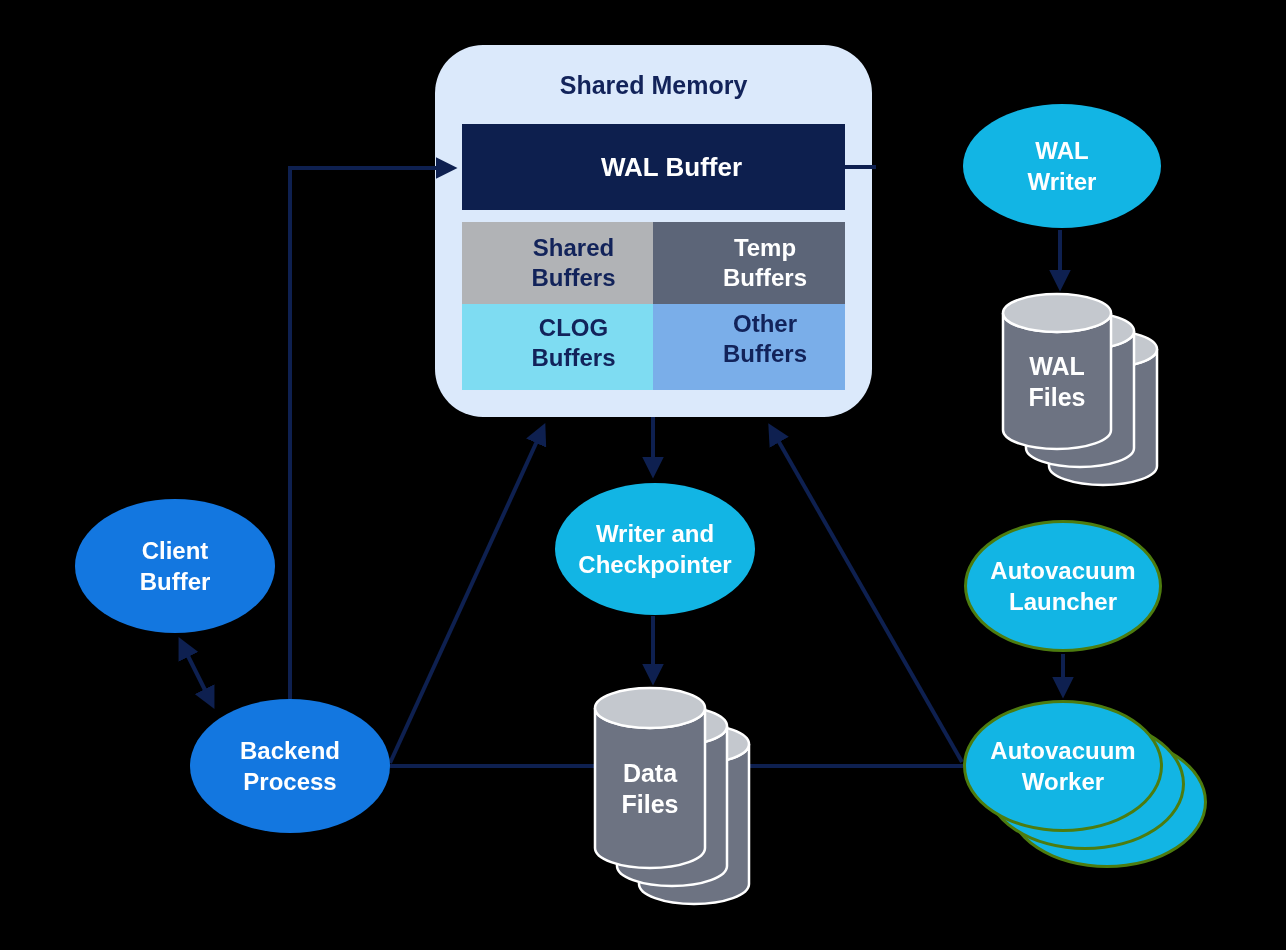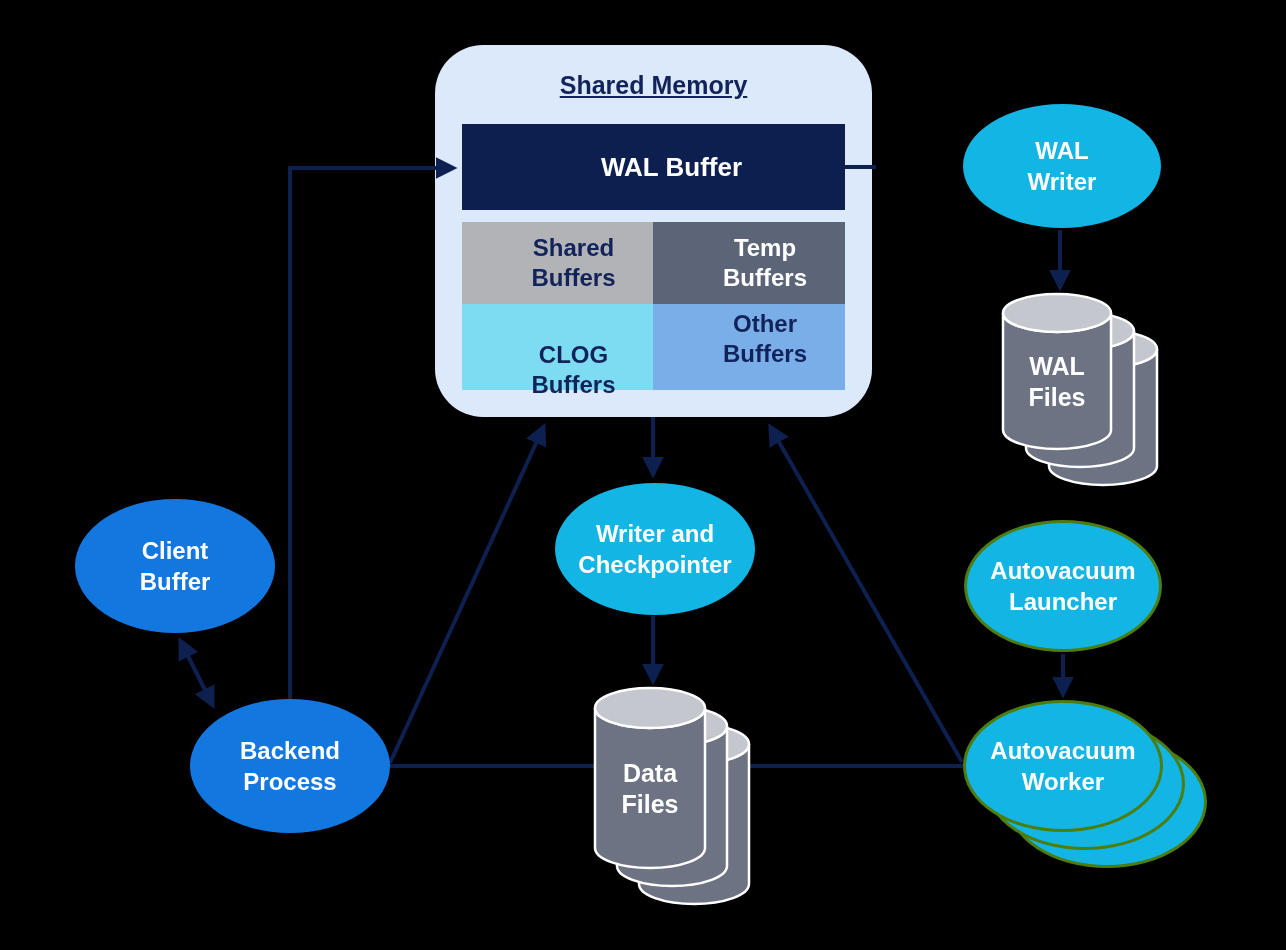--- a/index.html
+++ b/index.html
@@ -30,21 +30,21 @@
     font-weight:bold;
     color:#fff;
     font-size:24px;
     line-height:1.3;
     white-space:pre-line;
     box-sizing:border-box;
   }
   .blue-node{background:#1377e0;}
   .cyan-node{background:#12b5e4;}
   .bordered{border:3px solid #4d7c0f;}
-  .title{font-size:25px;text-decoration:underline;}
+  .title{font-size:25px;}
   .cell-lbl{font-size:24px;margin-left:16px;}
   .walbuf-lbl{font-size:26px;}
   .cyl-lbl{font-size:25px;color:#fff;}
 </style>
 </head>
 <body>
 
 <div class="stage">
 
   <svg width="1286" height="950" viewBox="0 0 1286 950">
@@ -105,21 +105,21 @@
       </g>
     </g>
   </svg>
 
   <div class="lbl navy title" style="left:435px;top:66px;width:437px;height:40px;">Shared Memory</div>
   <div class="lbl white walbuf-lbl" style="left:462px;top:124px;width:419px;height:86px;">WAL Buffer</div>
   <div class="lbl navy cell-lbl" style="left:462px;top:222px;width:191px;height:82px;">Shared
 Buffers</div>
   <div class="lbl white cell-lbl" style="left:653px;top:222px;width:192px;height:82px;">Temp
 Buffers</div>
-  <div class="lbl navy cell-lbl" style="left:462px;top:319px;width:191px;height:102px;">CLOG
+  <div class="lbl navy cell-lbl" style="left:462px;top:292px;width:191px;height:102px;">CLOG
 Buffers</div>
   <div class="lbl navy cell-lbl" style="left:653px;top:304px;width:192px;height:69px;">Other
 Buffers</div>
 
   <div class="ellipse blue-node" style="left:75px;top:499px;width:200px;height:134px;">
     <span>Client
 Buffer</span>
   </div>
   <div class="ellipse blue-node" style="left:190px;top:699px;width:200px;height:134px;">
     <span>Backend

